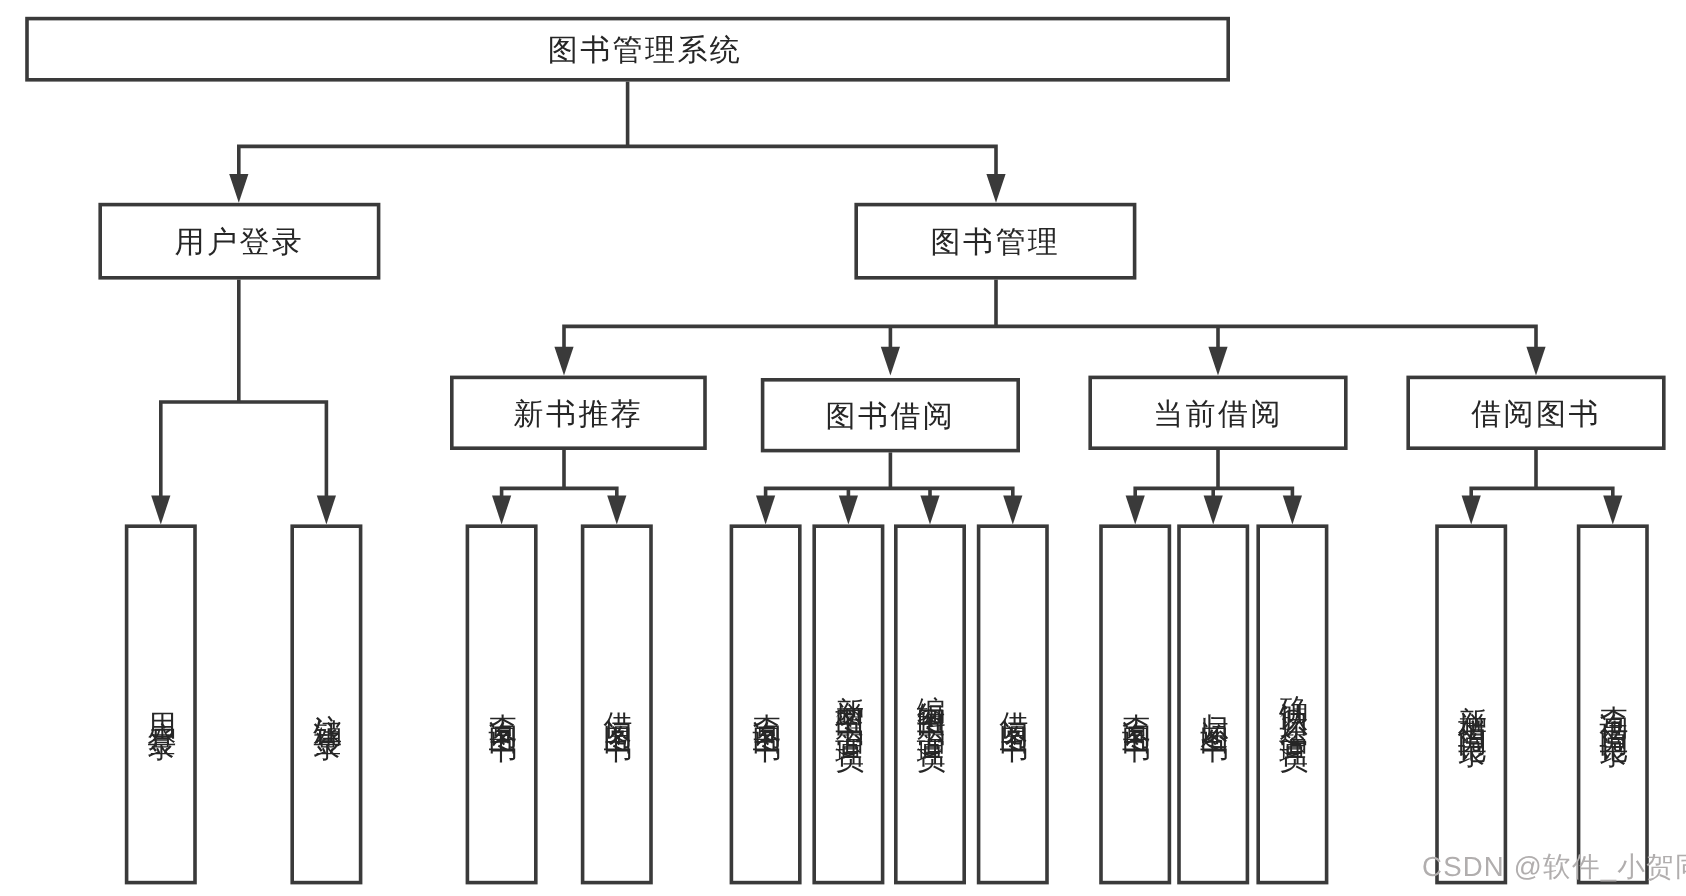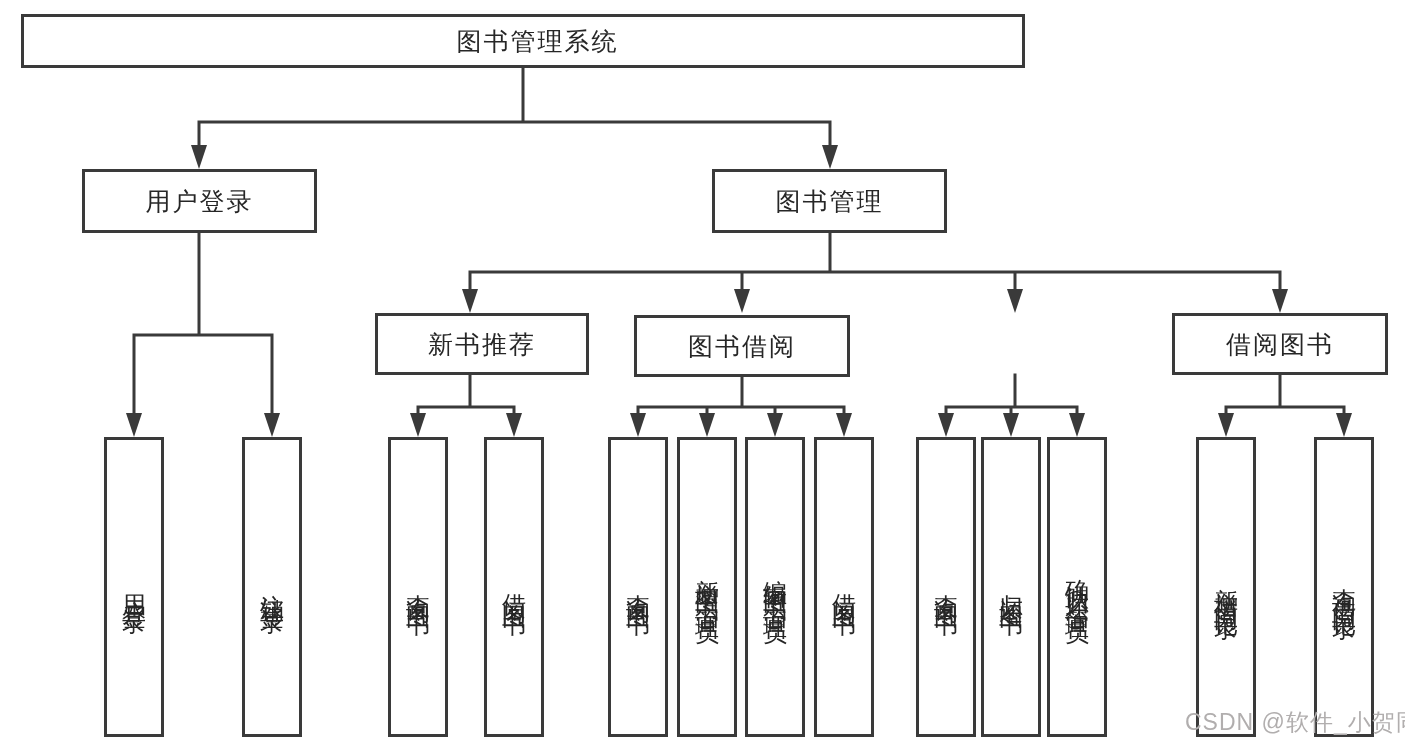--- a/index.html
+++ b/index.html
@@ -106,20 +106,21 @@
     </g>
   </svg>
 
   <div class="hbox" style="left:21px; top:14px; width:1004px; height:54px;padding-left:29px;">图书管理系统</div>
 
   <div class="hbox" style="left:82px; top:169px; width:235px; height:64px;">用户登录</div>
   <div class="hbox" style="left:712px; top:169px; width:235px; height:64px;">图书管理</div>
 
   <div class="hbox" style="left:363px; top:313px; width:214px; height:62px;margin-left:12px;">新书推荐</div>
   <div class="hbox" style="left:634px; top:315px; width:216px; height:62px;">图书借阅</div>
+  <div class="hbox" style="left:907px; top:313px; width:216px; height:62px;">当前借阅</div>
   <div class="hbox" style="left:1172px; top:313px; width:216px; height:62px;">借阅图书</div>
 
   <div class="vbox" style="left:104px;">
     <span class="vtext">用户登录</span>
   </div>
   <div class="vbox" style="left:242px;">
     <span class="vtext">注销登录</span>
   </div>
 
   <div class="vbox" style="left:388px;">

